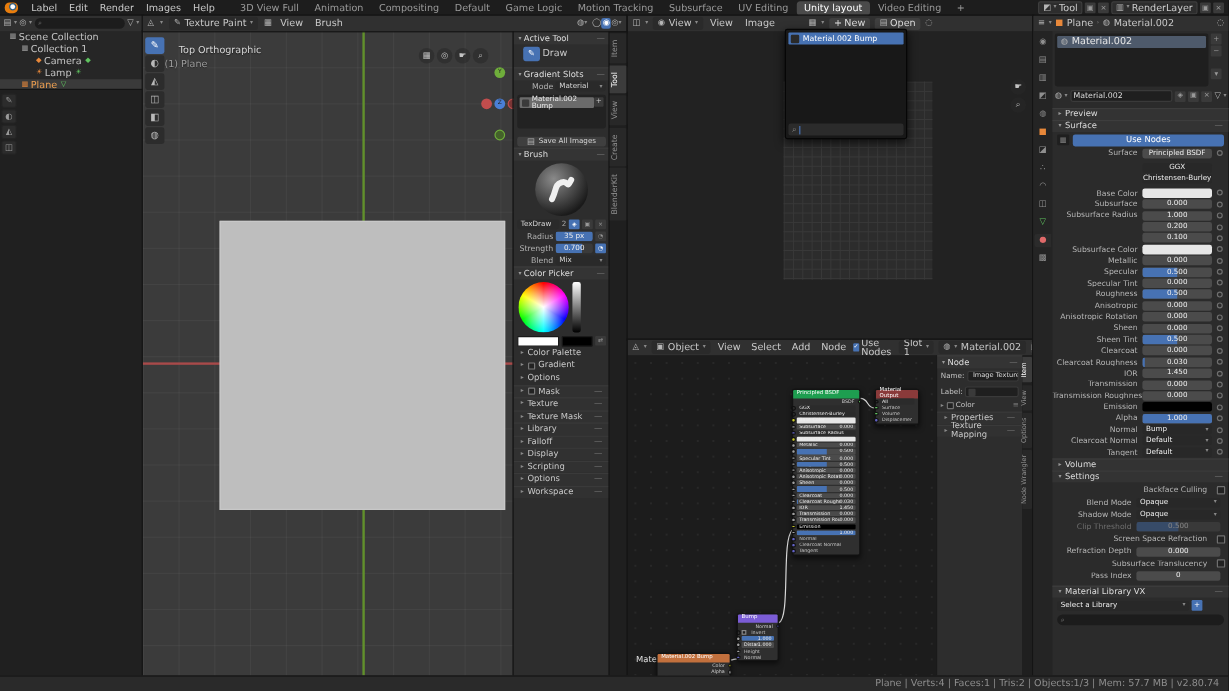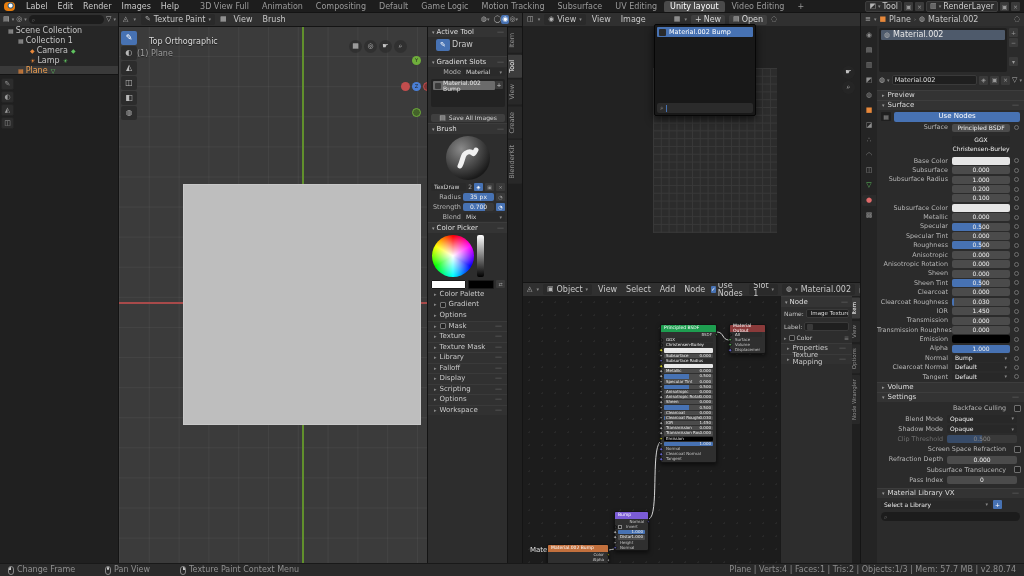--- a/index.html
+++ b/index.html
@@ -1423,40 +1423,16 @@
         <div class="flex" style="height:11px;padding:0 4px">
           <span class="searchbox" style="height:9px">
               <span>⌕</span>
             </span>
         </div>
       </div>
     </div>
   </div>
 
   <div id="status" class="abs">
-    <span class="flex">
-
-        <span class="hint">
-          <span class="mouse left">
-            <i></i>
-          </span>
-          <span>Change Frame</span>
-        </span>
-
-        <span class="hint">
-          <span class="mouse middle">
-            <i></i>
-          </span>
-          <span>Pan View</span>
-        </span>
-
-        <span class="hint">
-          <span class="mouse right">
-            <i></i>
-          </span>
-          <span>Texture Paint Context Menu</span>
-        </span>
-
-    </span>
     <span id="stats">Plane | Verts:4 | Faces:1 | Tris:2 | Objects:1/3 | Mem: 57.7 MB | v2.80.74</span>
   </div>
 
 </div>
 
 </body></html>

